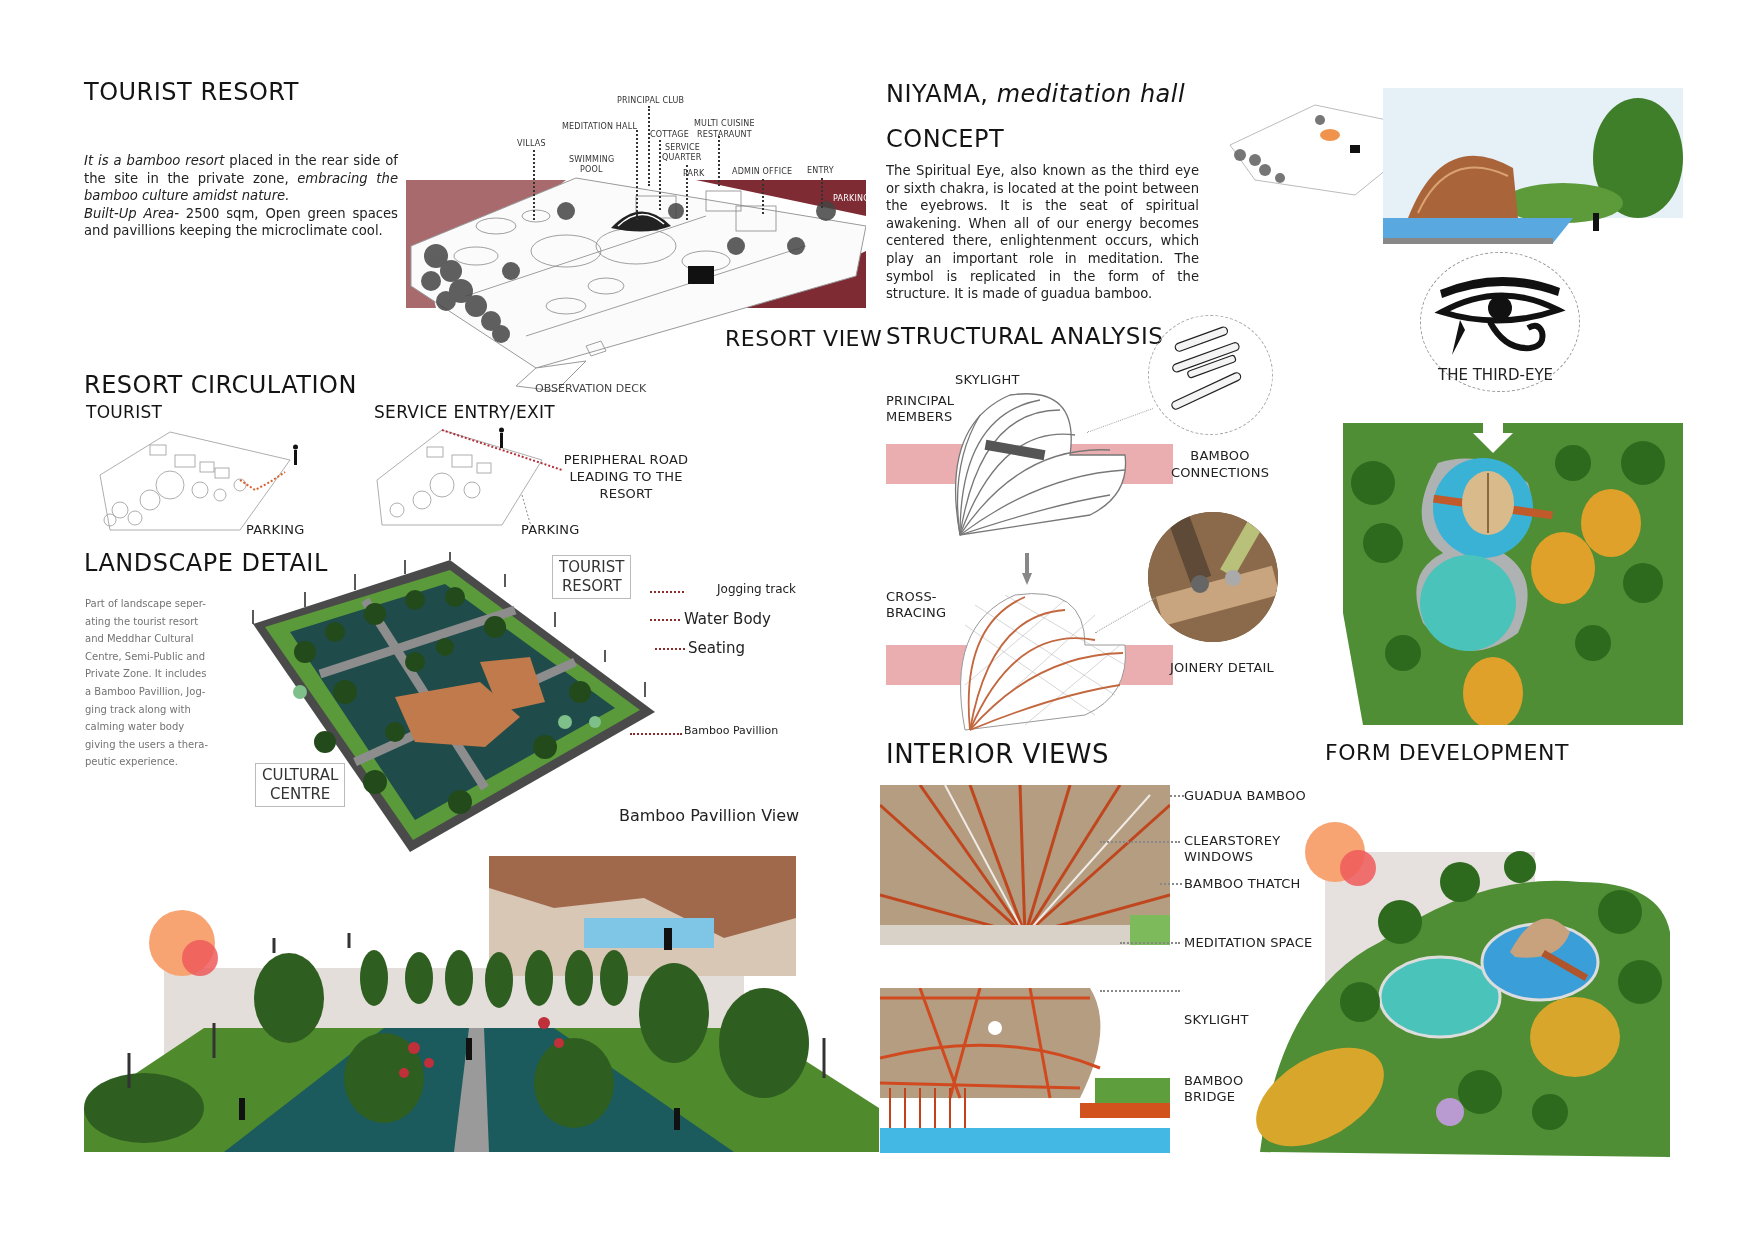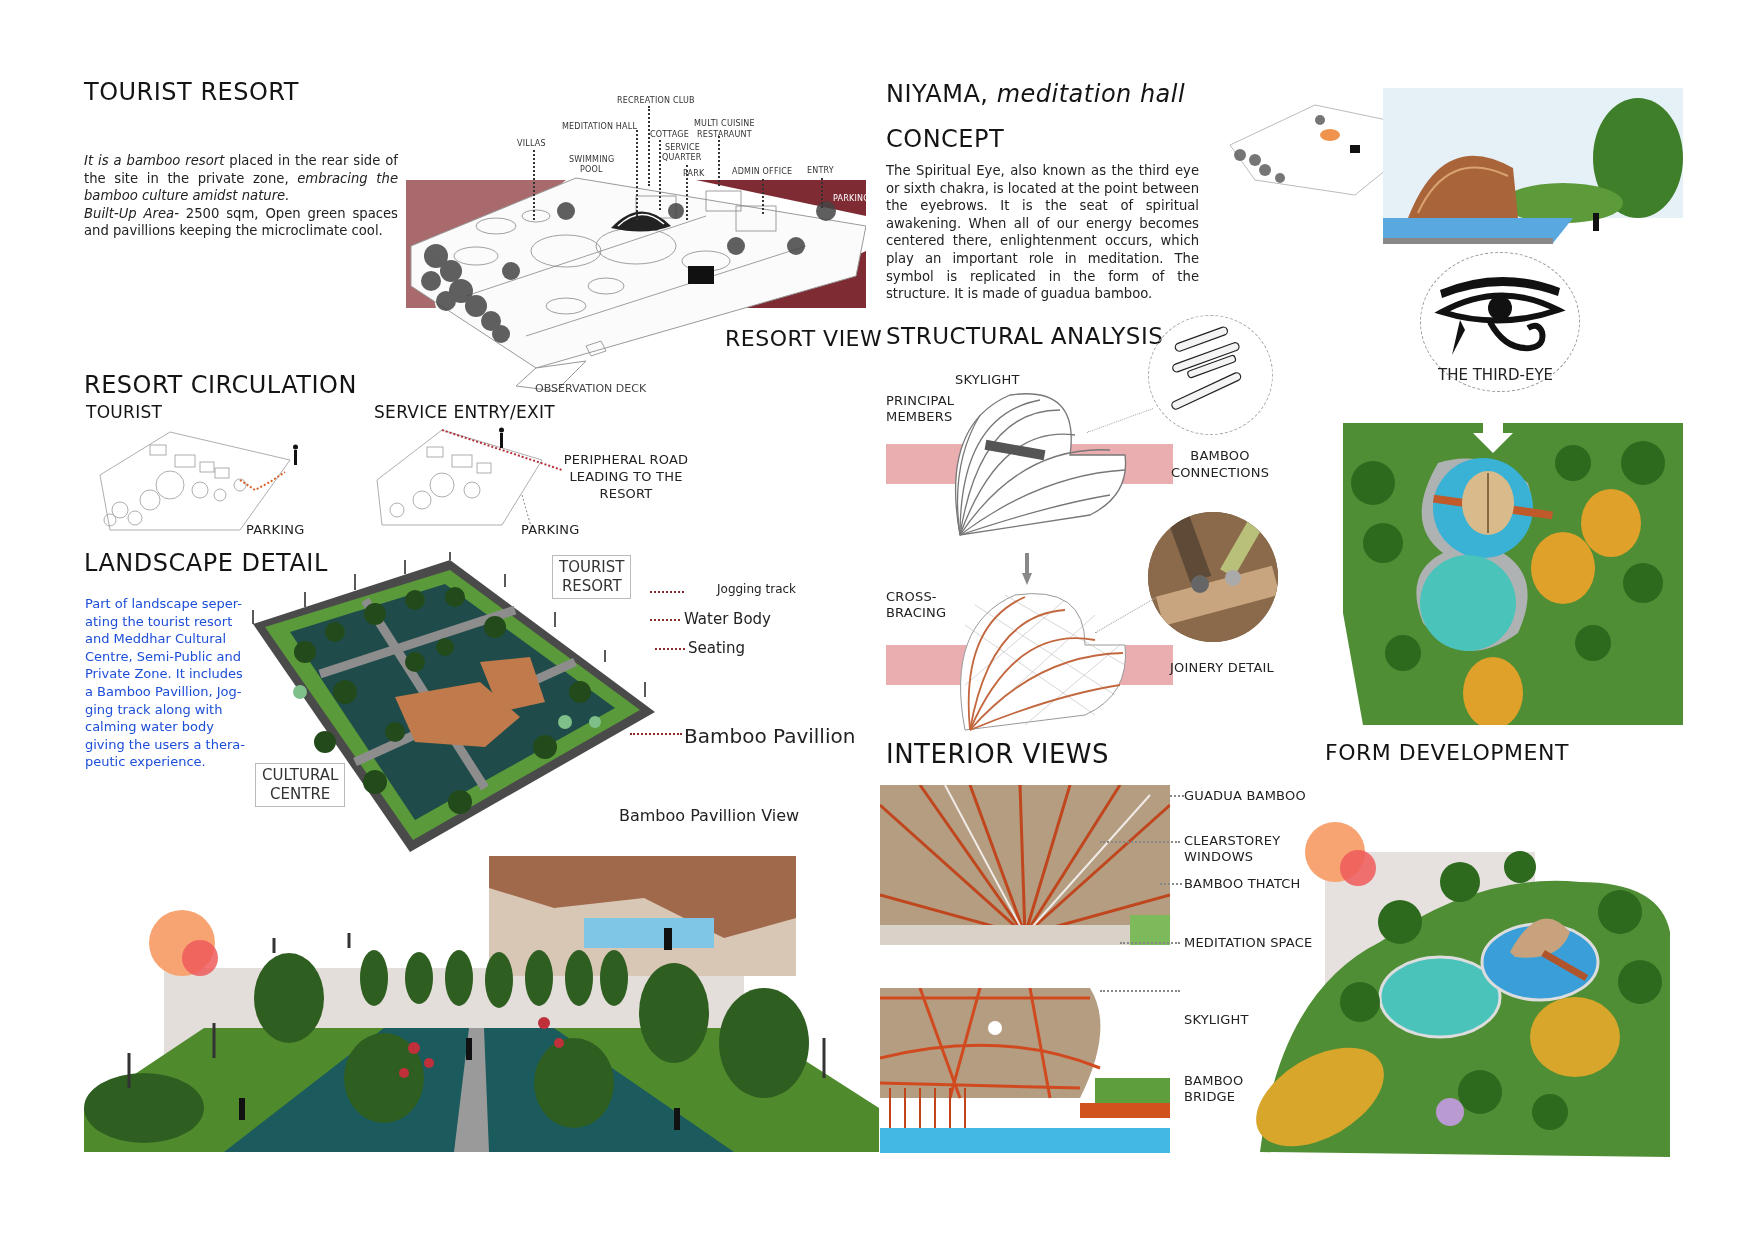--- a/index.html
+++ b/index.html
@@ -70,21 +70,21 @@
         <circle cx="160" cy="115" r="9"></circle>
       <circle cx="95" cy="238" r="9"></circle>
         <circle cx="420" cy="115" r="10"></circle>
         <circle cx="330" cy="150" r="9"></circle>
       <circle cx="390" cy="150" r="9"></circle>
         <circle cx="270" cy="115" r="8"></circle>
     </g>
   </svg>
 </div>
 
-<div class="abs small-label" style="left:617px; top:96px;">RECREATION CLUB</div>
+<div class="abs small-label" style="left:617px; top:96px;">PRINCIPAL CLUB</div>
 <div class="abs small-label" style="left:562px; top:122px;">MEDITATION HALL</div>
 <div class="abs small-label" style="left:694px; top:119px;">MULTI CUISINE</div>
 <div class="abs small-label" style="left:697px; top:130px;">RESTARAUNT</div>
 <div class="abs small-label" style="left:650px; top:130px;">COTTAGE</div>
 <div class="abs small-label" style="left:517px; top:139px;">VILLAS</div>
 <div class="abs small-label" style="left:665px; top:143px;">SERVICE</div>
 <div class="abs small-label" style="left:662px; top:153px;">QUARTER</div>
 <div class="abs small-label" style="left:569px; top:155px;">SWIMMING</div>
 <div class="abs small-label" style="left:580px; top:165px;">POOL</div>
 <div class="abs small-label" style="left:683px; top:169px;">PARK</div>
@@ -151,21 +151,21 @@
   </svg>
 </div>
 <div class="abs label center" style="left:556px; top:451px; width:140px; line-height:17px;">
   <div>PERIPHERAL ROAD</div>
   <div>LEADING TO THE</div>
   <div>RESORT</div>
 </div>
 <div class="abs label" style="left:521px; top:522px;">PARKING</div>
 
 <div class="abs h1" style="left:84px; top:549px;">LANDSCAPE DETAIL</div>
-<div class="abs" style="left:85px; top:595px; font-size:13px; line-height:17.6px; color:#1d4ed8;">
+<div class="abs" style="left:85px; top:595px; font-size:10px; line-height:17.6px; color:#737373;">
   <div>Part of landscape seper-</div>
   <div>ating the tourist resort</div>
   <div>and Meddhar Cultural</div>
   <div>Centre, Semi-Public and</div>
   <div>Private Zone. It includes</div>
   <div>a Bamboo Pavillion, Jog-</div>
   <div>ging track along with</div>
   <div>calming water body</div>
   <div>giving the users a thera-</div>
   <div>peutic experience.</div>
@@ -228,21 +228,21 @@
   <div>CENTRE</div>
 </div>
 
 <div class="abs dotline-h" style="left:650px; top:591px; width:34px;"></div>
 <div class="abs dotline-h" style="left:650px; top:619px; width:30px;"></div>
 <div class="abs dotline-h" style="left:655px; top:648px; width:30px;"></div>
 <div class="abs dotline-h" style="left:630px; top:733px; width:52px;"></div>
 <div class="abs label-md" style="left:717px; top:582px; font-size:12px;">Jogging track</div>
 <div class="abs label-md" style="left:684px; top:610px; font-size:15px;">Water Body</div>
 <div class="abs label-md" style="left:688px; top:639px; font-size:15px;">Seating</div>
-<div class="abs label-md" style="left:684px; top:724px; font-size:20px;">Bamboo Pavillion</div>
+<div class="abs label-md" style="left:684px; top:724px; font-size:11px;">Bamboo Pavillion</div>
 <div class="abs label-md" style="left:619px; top:806px; font-size:16px;">Bamboo Pavillion View</div>
 
 <div class="abs" style="left:84px; top:848px; width:795px; height:304px;">
   <svg width="795" height="304" viewBox="0 0 795 304">
     <rect x="80" y="120" width="580" height="184" fill="#e4dedb"></rect>
     <circle cx="98" cy="95" r="33" fill="#f7a472"></circle>
     <circle cx="116" cy="110" r="18" fill="#ee5a5a" opacity="0.85"></circle>
     <rect x="405" y="8" width="307" height="120" fill="#d9c7b6"></rect>
     <polygon points="405,8 712,8 712,70 640,90 560,50 470,60 405,40" fill="#a1694c"></polygon>
     <rect x="500" y="70" width="130" height="30" fill="#7fc6e6"></rect>

